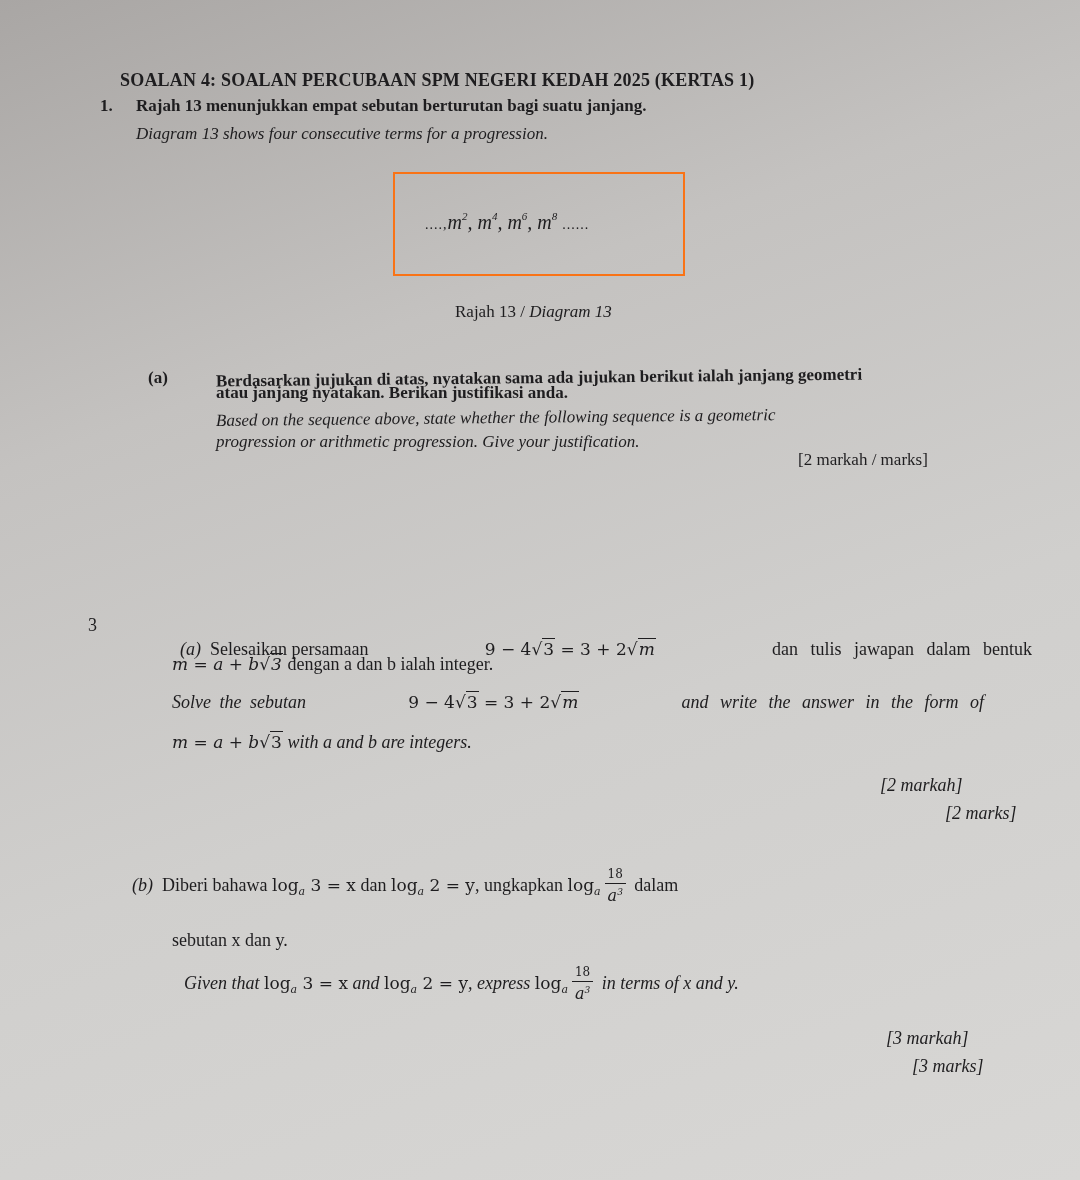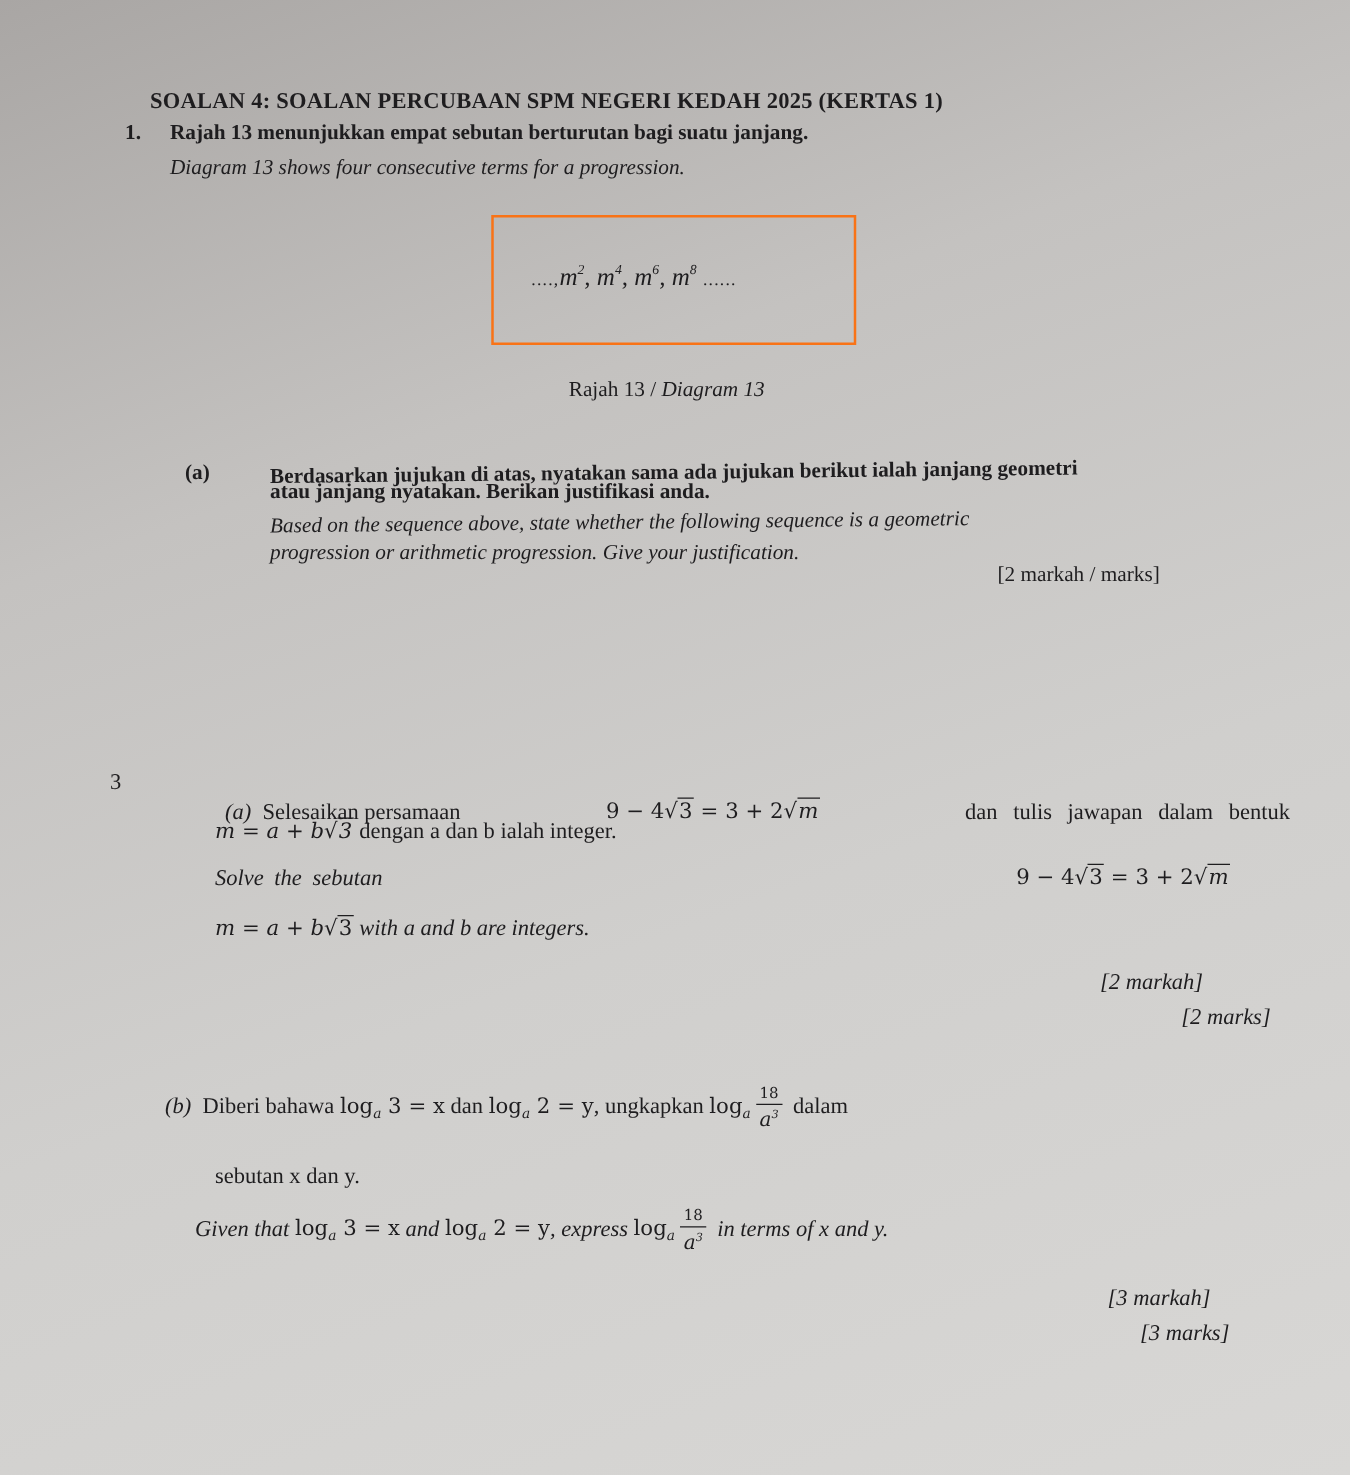--- a/index.html
+++ b/index.html
@@ -71,20 +71,21 @@
   </div>
 </div>
 <div class="abs t18" style="left:172px; top:654px;">
   <span class="math it"><i>m = a + b</i><span class="sqrt">√<span class="rad">3</span></span></span>
   <span>dengan a dan b ialah integer.</span>
 </div>
 <div class="abs t18 it" style="left:172px; top:692px; width:812px;">
   <div class="spread">
     <span style="word-spacing:4px;">Solve the sebutan</span>
     <span class="math" style="font-style:normal;"><span>9 − 4</span><span class="sqrt">√<span class="rad">3</span></span><span> = 3 + 2</span><span class="sqrt">√<span class="rad"><i>m</i></span></span></span>
+    <span style="word-spacing:7px;">and write the answer in the form of</span>
   </div>
 </div>
 <div class="abs t18" style="left:172px; top:732px;">
   <span class="math"><i>m = a + b</i><span class="sqrt">√<span class="rad">3</span></span></span>
   <span class="it">with a and b are integers.</span>
 </div>
 <div class="abs t18 it" style="left:880px; top:775px;">[2 markah]</div>
 <div class="abs t18 it" style="left:897px; top:803px;margin-left:48px;">[2 marks]</div>
 
 <div class="abs t18" style="left:132px; top:868px;">
@@ -94,21 +95,21 @@
   <span>dan</span>
   <span class="math"><span>log</span><sub class="b">a</sub>&nbsp;<span>2 = y</span></span><span>, ungkapkan</span>
   <span class="math"><span>log</span><sub class="b">a</sub><span class="frac">
         <span class="num">18</span>
         <span class="den"><span>a</span><sup>3</sup></span>
       </span></span>
   <span>dalam</span>
 </div>
 <div class="abs t18" style="left:172px; top:930px;">sebutan x dan y.</div>
 
-<div class="abs t18 it" style="left:156px; top:966px;text-align:center;">
+<div class="abs t18 it" style="left:184px; top:966px;text-align:center;">
   <span>Given that</span>
   <span class="math" style="font-style:normal;"><span>log</span><sub class="b">a</sub>&nbsp;<span>3 = x</span></span>
   <span>and</span>
   <span class="math" style="font-style:normal;"><span>log</span><sub class="b">a</sub>&nbsp;<span>2 = y</span></span><span>, express</span>
   <span class="math" style="font-style:normal;"><span>log</span><sub class="b">a</sub><span class="frac">
         <span class="num">18</span>
         <span class="den"><span>a</span><sup>3</sup></span>
       </span></span>
   <span>in terms of x and y.</span>
 </div>

